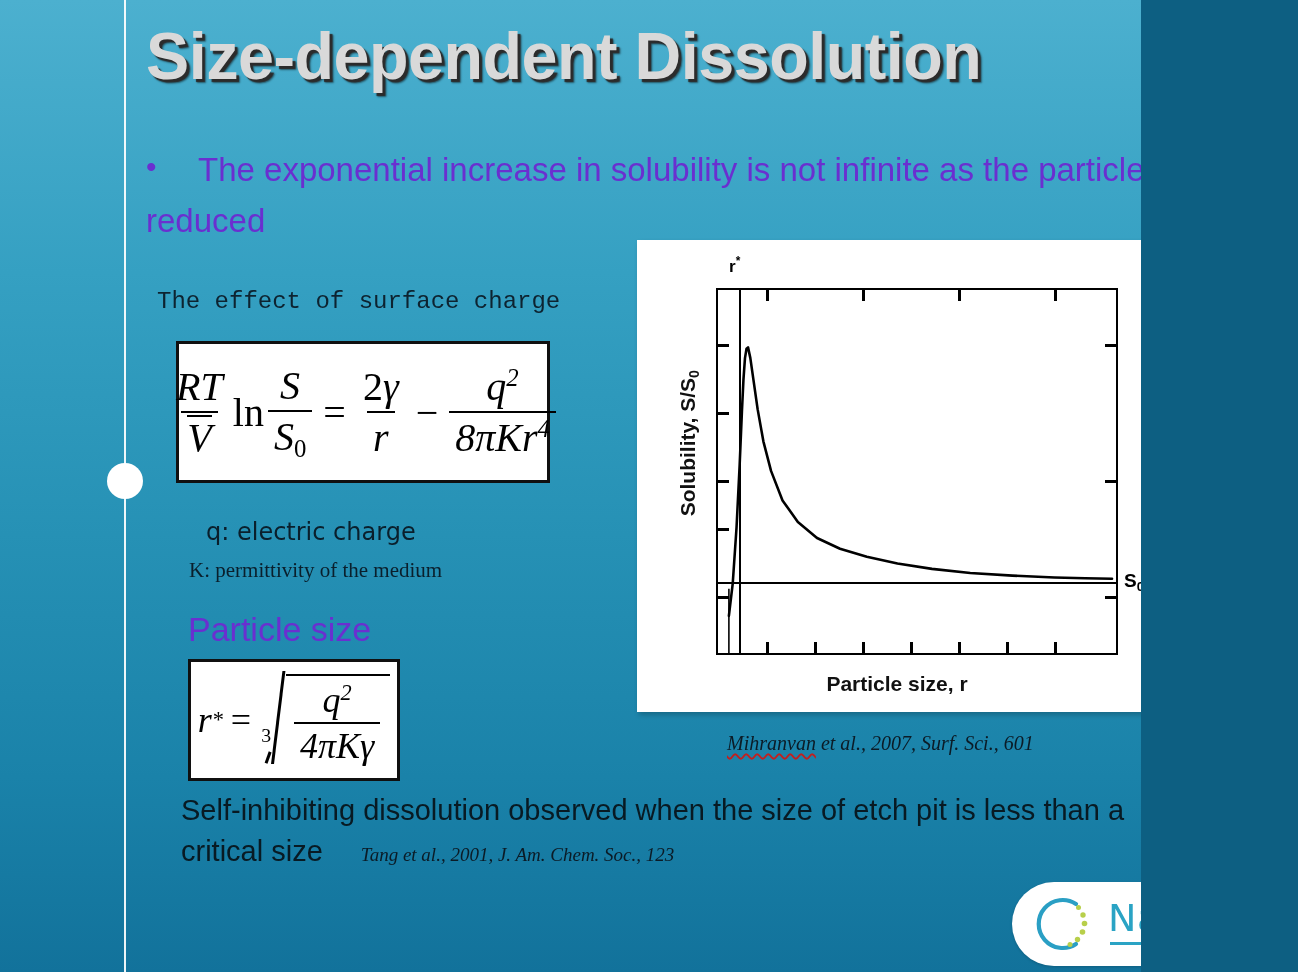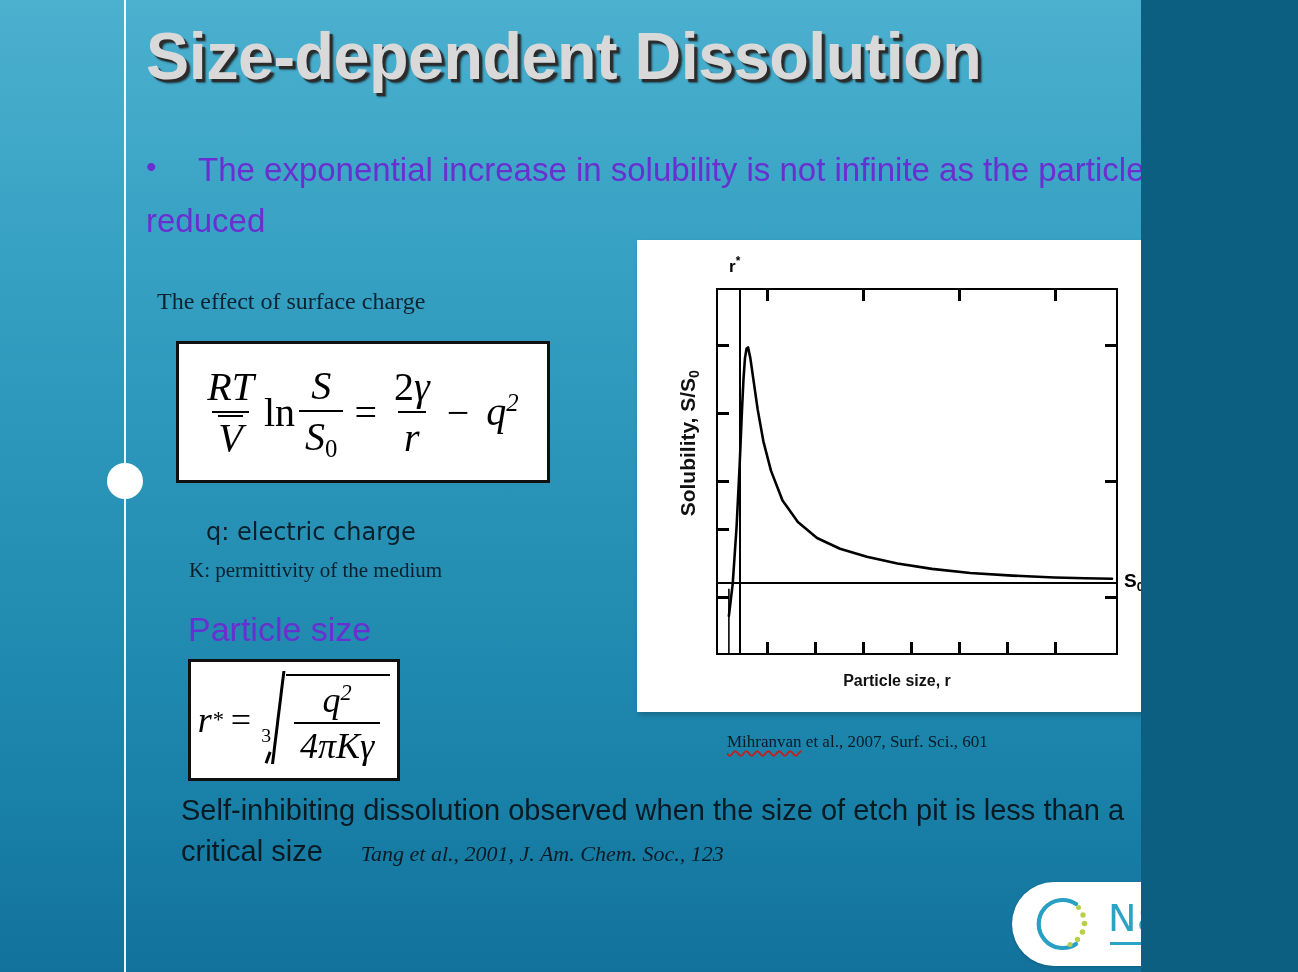--- a/index.html
+++ b/index.html
@@ -73,21 +73,21 @@
     display: inline;
   }
 
   
   .sub-heading {
     position: absolute;
     left: 157px;
     top: 288px;
     font-size: 24px;
     color: #0d2330;
-    font-family: Liberation Serif, serif;
+    font-family: Liberation Mono, monospace;
   }
 
   
   .eq-box {
     position: absolute;
     background: #ffffff;
     border: 3px solid #101010;
     box-sizing: border-box;
     display: flex;
     align-items: center;
@@ -221,21 +221,21 @@
     left: 181px;
     top: 790px;
     width: 1000px;
     font-size: 29px;
     color: #081a23;
     line-height: 1.42;
   }
   .cite-inline {
     font-family: "Liberation Serif", serif;
     font-style: italic;
-    font-size: 22px;
+    font-size: 19px;
     margin-left: 38px;
     color: #0b1b26;
   }
 
   
   .figure-card {
     position: absolute;
     left: 637px;
     top: 240px;
     width: 520px;
@@ -299,21 +299,21 @@
     color: #000;
     font-family: "Liberation Sans", sans-serif;
   }
   .lbl-s0 sub { font-size: 0.68em; vertical-align: -0.3em; }
   .axis-label-x {
     position: absolute;
     left: 0;
     top: 432px;
     width: 520px;
     text-align: center;
-    font-size: 16px;
+    font-size: 21px;
     font-weight: bold;
     color: #111;
     font-family: "Liberation Sans", sans-serif;
   }
   .axis-label-y {
     position: absolute;
     left: -78px;
     top: 190px;
     width: 260px;
     text-align: center;
@@ -324,21 +324,22 @@
     font-family: "Liberation Sans", sans-serif;
   }
   .axis-label-y sub { font-size: 0.68em; vertical-align: -0.3em; }
 
   
   .fig-citation {
     position: absolute;
     left: 727px;
     top: 732px;
     font-family: "Liberation Serif", serif;
-    font-size: 17px;
+    font-style: italic;
+    font-size: 20px;
     color: #0b1b26;
   }
   .misspelled {
     text-decoration: underline wavy #c02020;
     text-decoration-thickness: 1.5px;
     text-underline-offset: 3px;
   }
 
   
   .logo-plate {
@@ -418,20 +419,21 @@
         <span class="den"><span>S</span><sub>0</sub></span>
       </span>
       <span class="op">=</span>
       <span class="frac">
         <span class="num"><span class="up">2</span><span>γ</span></span>
         <span class="den">r</span>
       </span>
       <span class="op">−</span>
       <span class="frac">
         <span class="num"><span>q</span><sup>2</sup></span>
+        <span class="den"><span>8πKr</span><sup>4</sup></span>
       </span>
     </div>
   </div>
 
   <div class="def-sans">q: electric charge</div>
   <div class="def-serif">K: permittivity of the medium</div>
 
   <div class="critical-heading">Particle size</div>
 
   <div class="eq-box" id="eq-box-2">

